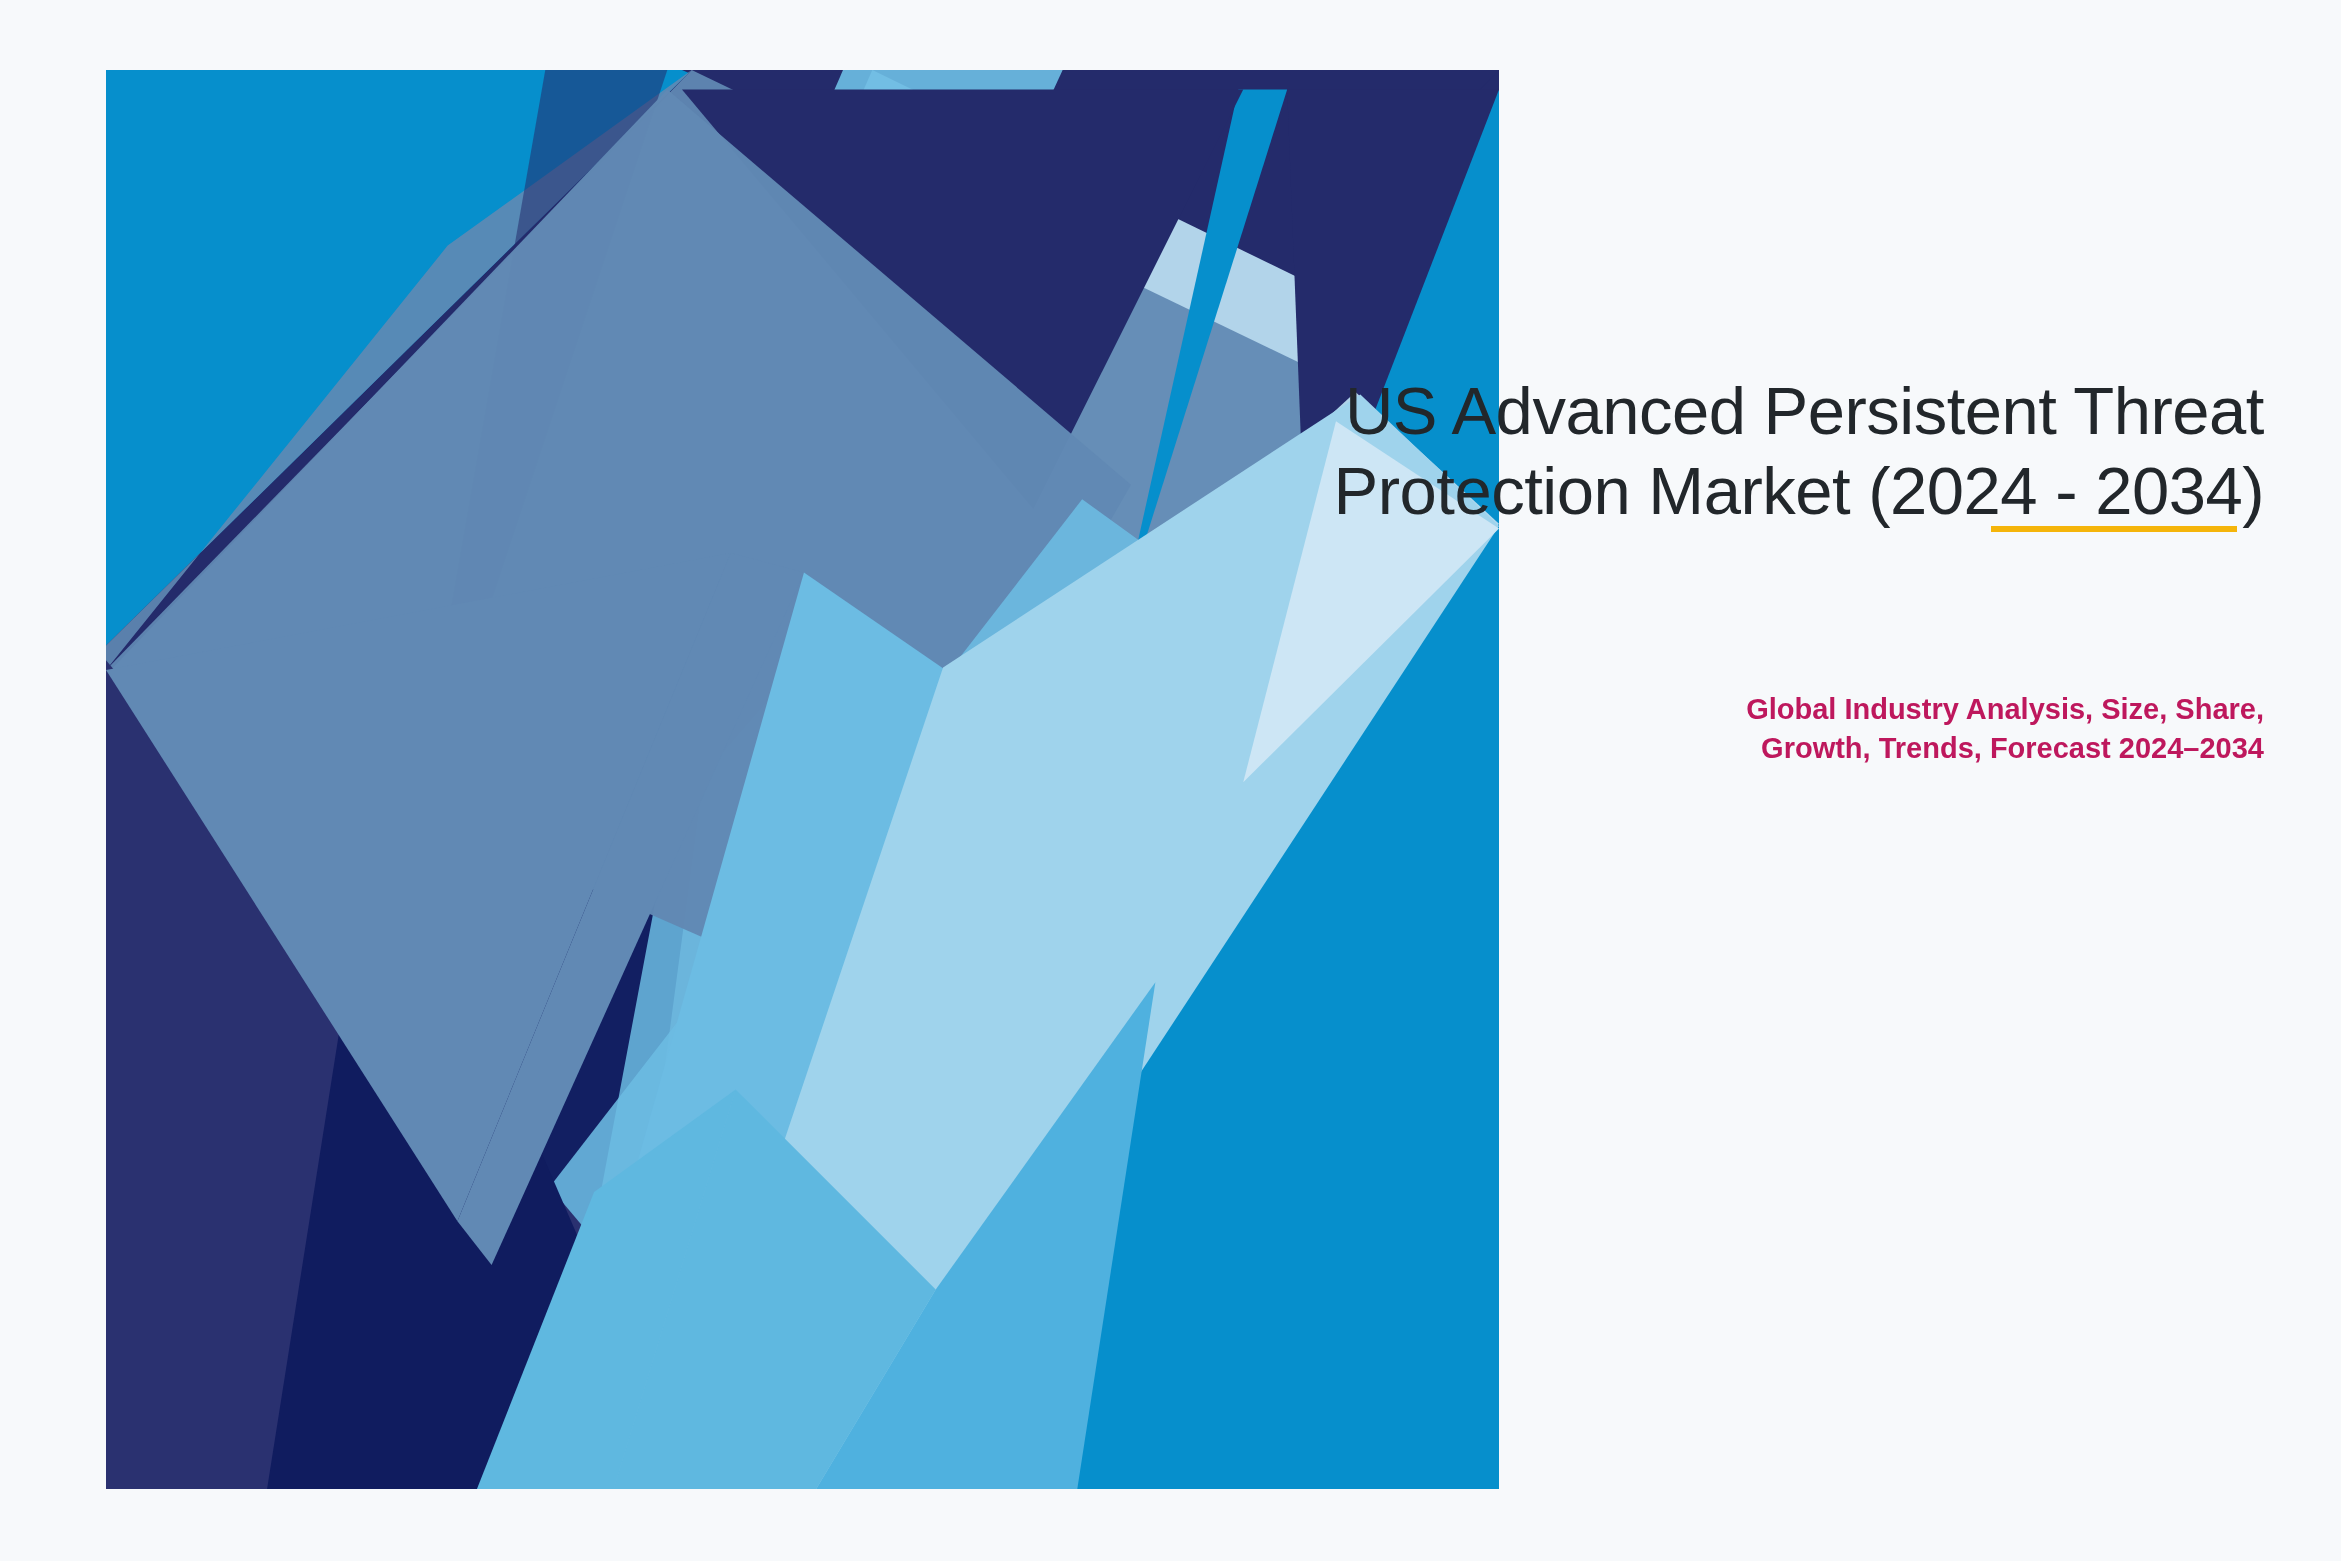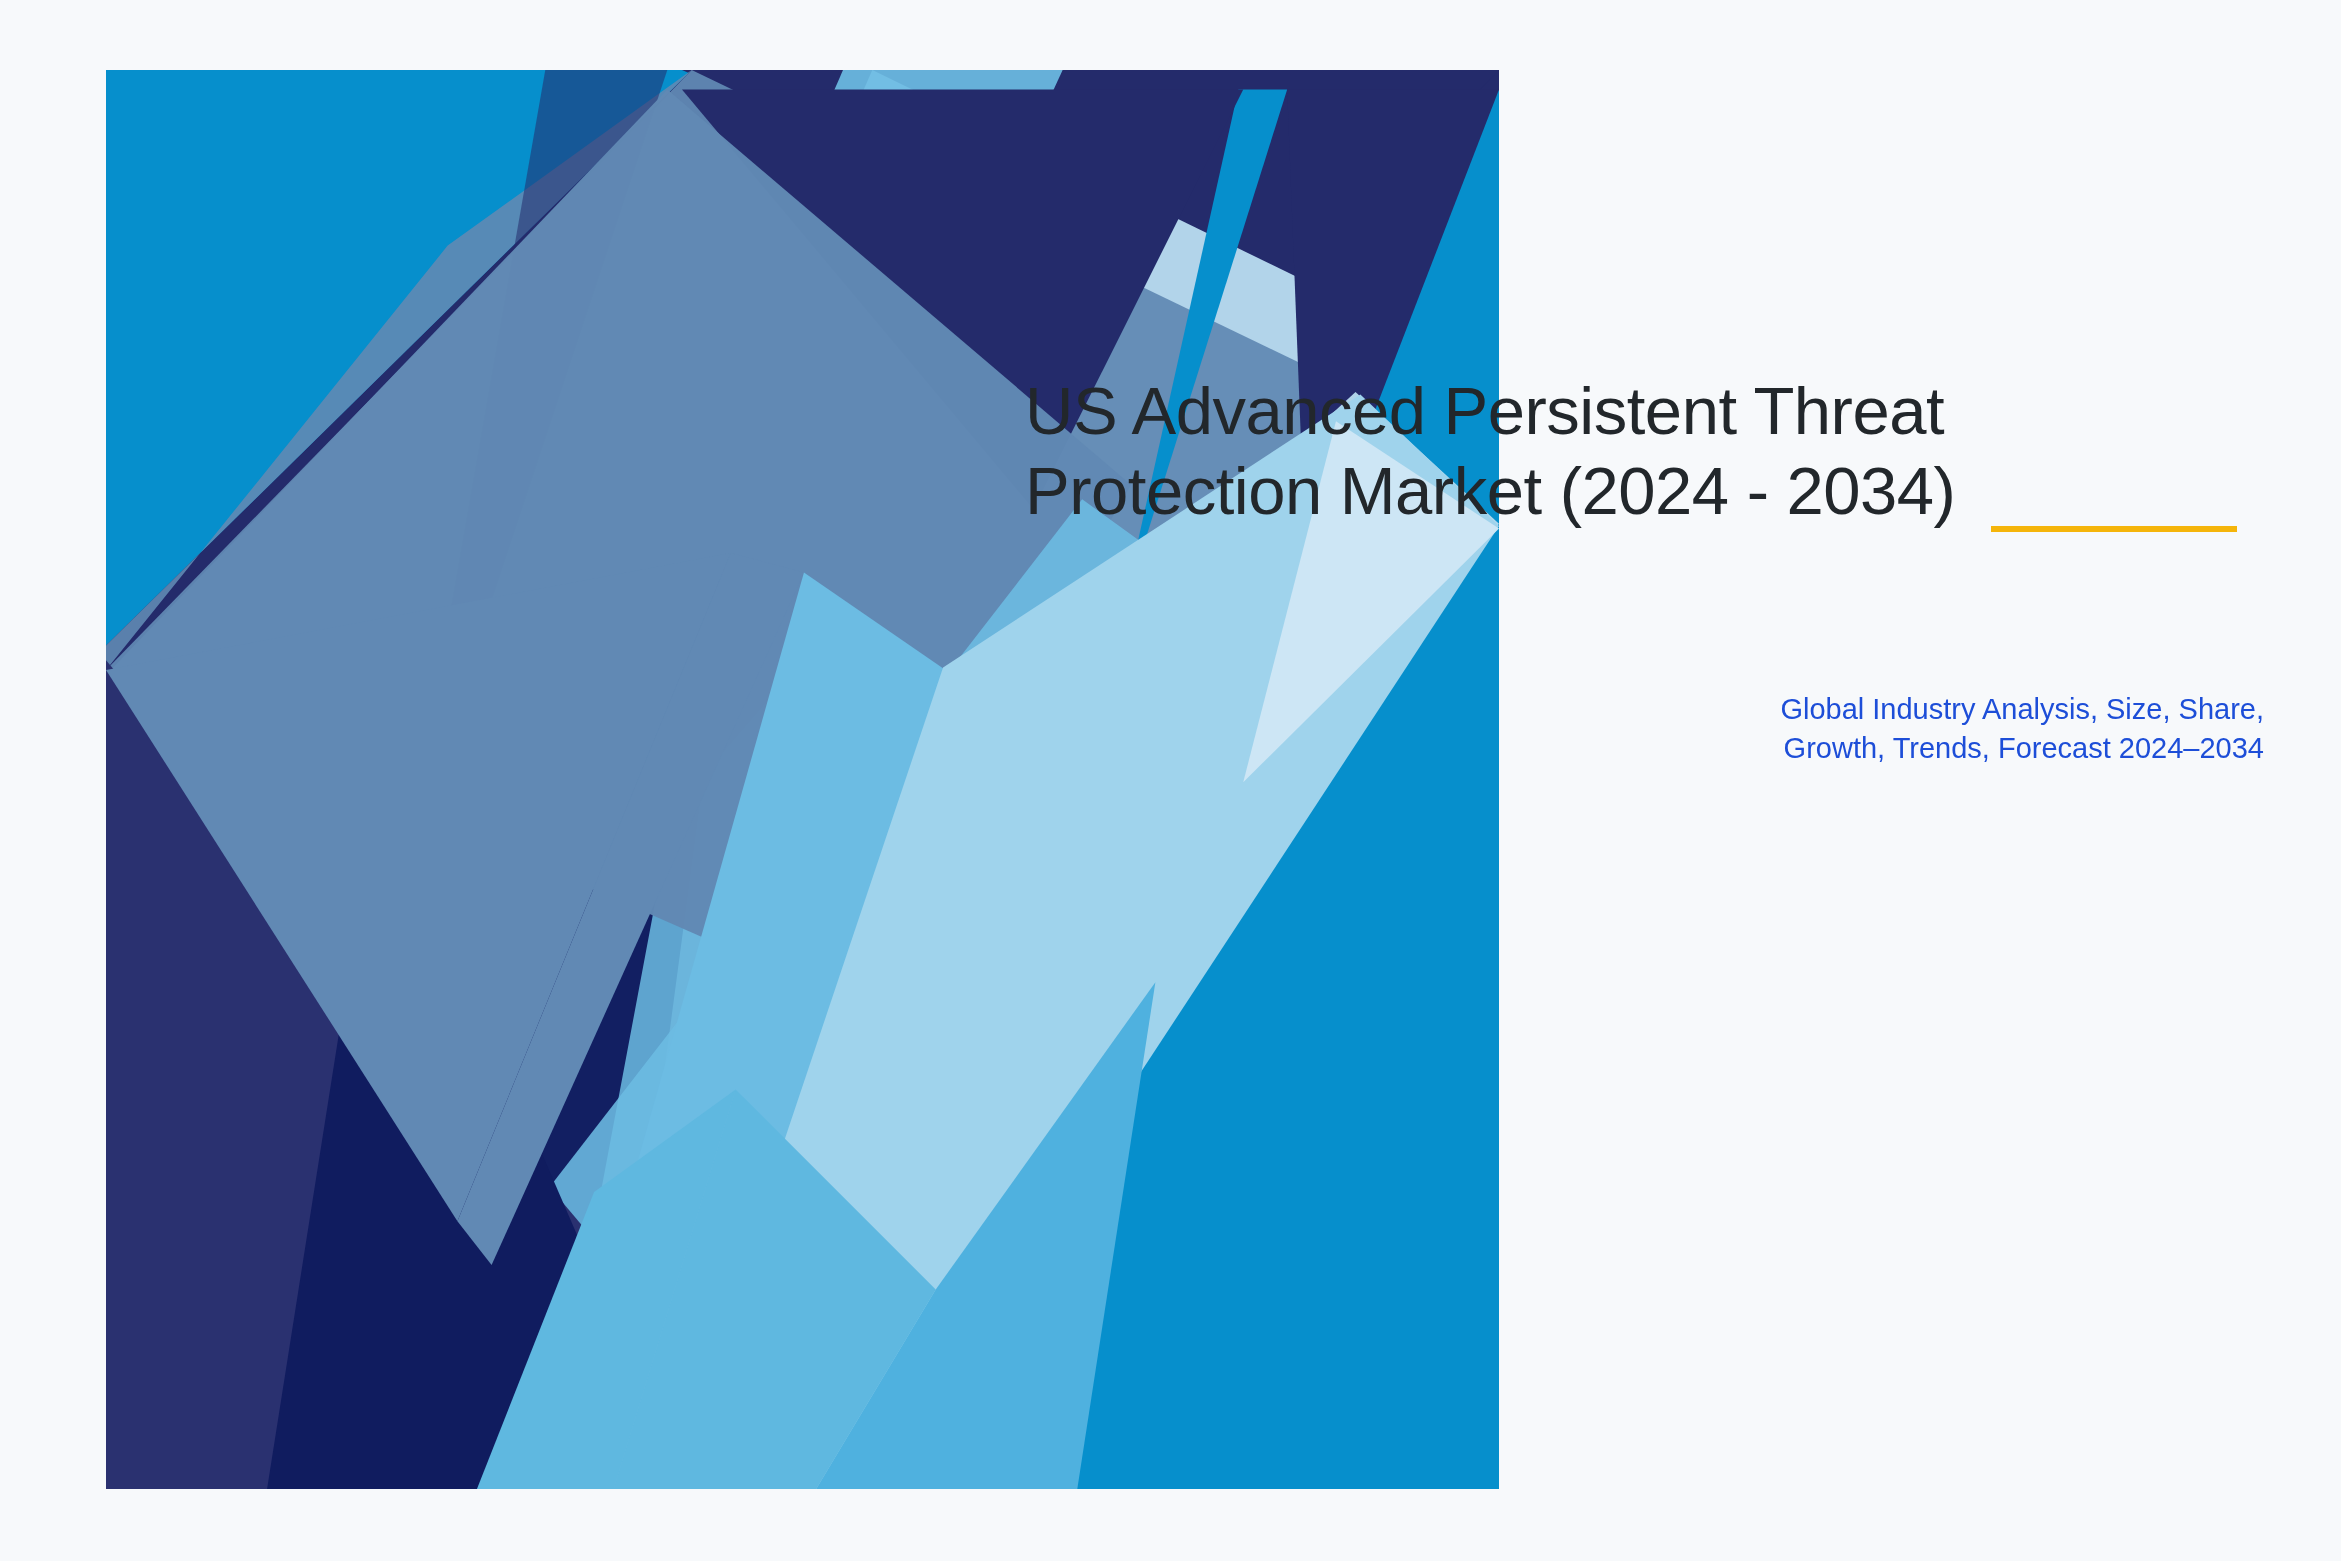--- a/index.html
+++ b/index.html
@@ -17,20 +17,21 @@
     left:106px;top:70px;
     width:1393px;height:1419px;
   }
   #artwork svg{display:block;width:100%;height:100%;}
 
   
   #textblock{
     position:absolute;
     left:1025px;top:371px;
     width:1239px;
+    text-align:right;
   }
   #title{
     margin:0;
     font-size:67px;
     line-height:1.19;
     font-weight:400;
     color:#22272B;
     letter-spacing:-0.5px;
     position:relative;
     z-index:2;
@@ -44,22 +45,22 @@
     z-index:1;
   }
   #subtitle{
     position:absolute;
     left:1239px;top:690px;
     width:1025px;
     margin:0;
     text-align:right;
     font-size:29px;
     line-height:1.33;
-    font-weight:400;
-    color:#1d4ed8;
+    font-weight:700;
+    color:#be185d;
     white-space:pre-line;
   }
 </style>
 </head>
 <body>
 
 <div id="cover">
 
   <div id="artwork">
     <svg viewBox="0 0 2854 2909" preserveAspectRatio="none">

